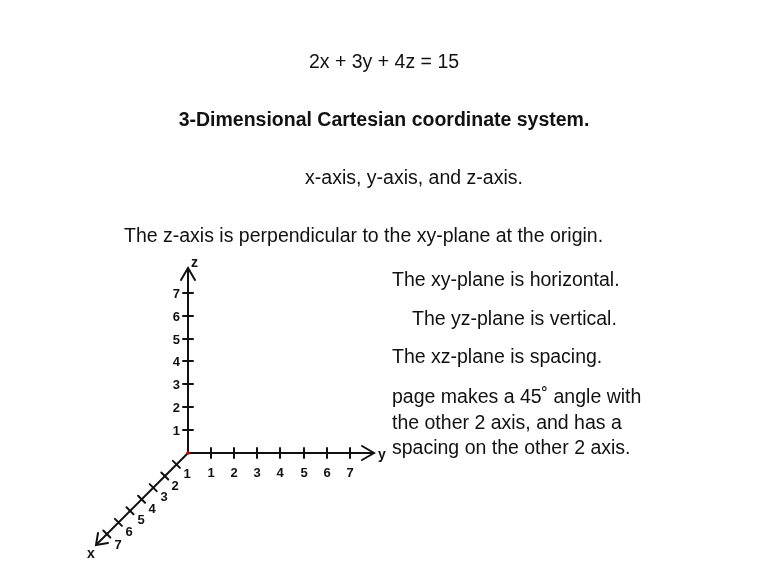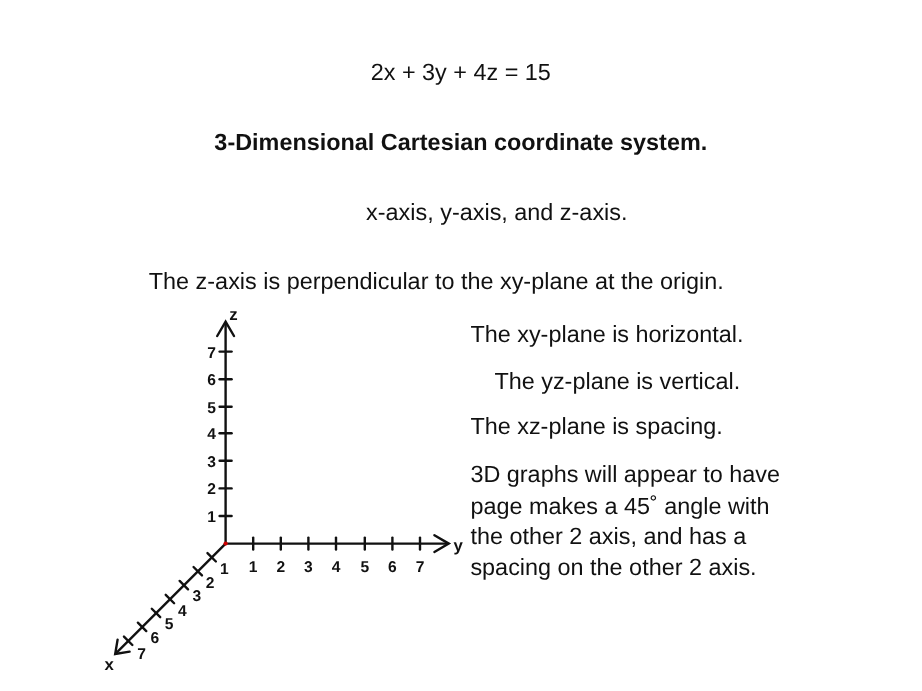--- a/index.html
+++ b/index.html
@@ -20,21 +20,20 @@
 <div class="line center" style="top:52px;">2x + 3y + 4z = 15</div>
 <div class="line center" style="top:110px;font-weight:bold;">3-Dimensional Cartesian coordinate system.</div>
 <div class="line center" style="top:168px;padding-left:30px;">x-axis, y-axis, and z-axis.</div>
 <div class="line" style="left:124px; top:226px;">The z-axis is perpendicular to the xy-plane at the origin.</div>
 
 <div class="line" style="left:392px; top:270px;">The xy-plane is horizontal.</div>
 <div class="line" style="left:388px; top:309px;margin-left:24px;">The yz-plane is vertical.</div>
 <div class="line" style="left:392px; top:347px;">The xz-plane is spacing.</div>
 
 <div class="para">
-  <span>3D graphs will appear to have</span>
   <span>page makes a 45˚ angle with</span>
   <span>the other 2 axis, and has a</span>
   <span>spacing on the other 2 axis.</span>
 </div>
 
 <svg width="768" height="576" viewBox="0 0 768 576">
   <g stroke="#111" stroke-width="2" fill="none" stroke-linecap="round">
 
     <line x1="188" y1="453" x2="188" y2="270"></line>
     <polyline points="181,280 188,268 195,280"></polyline>

